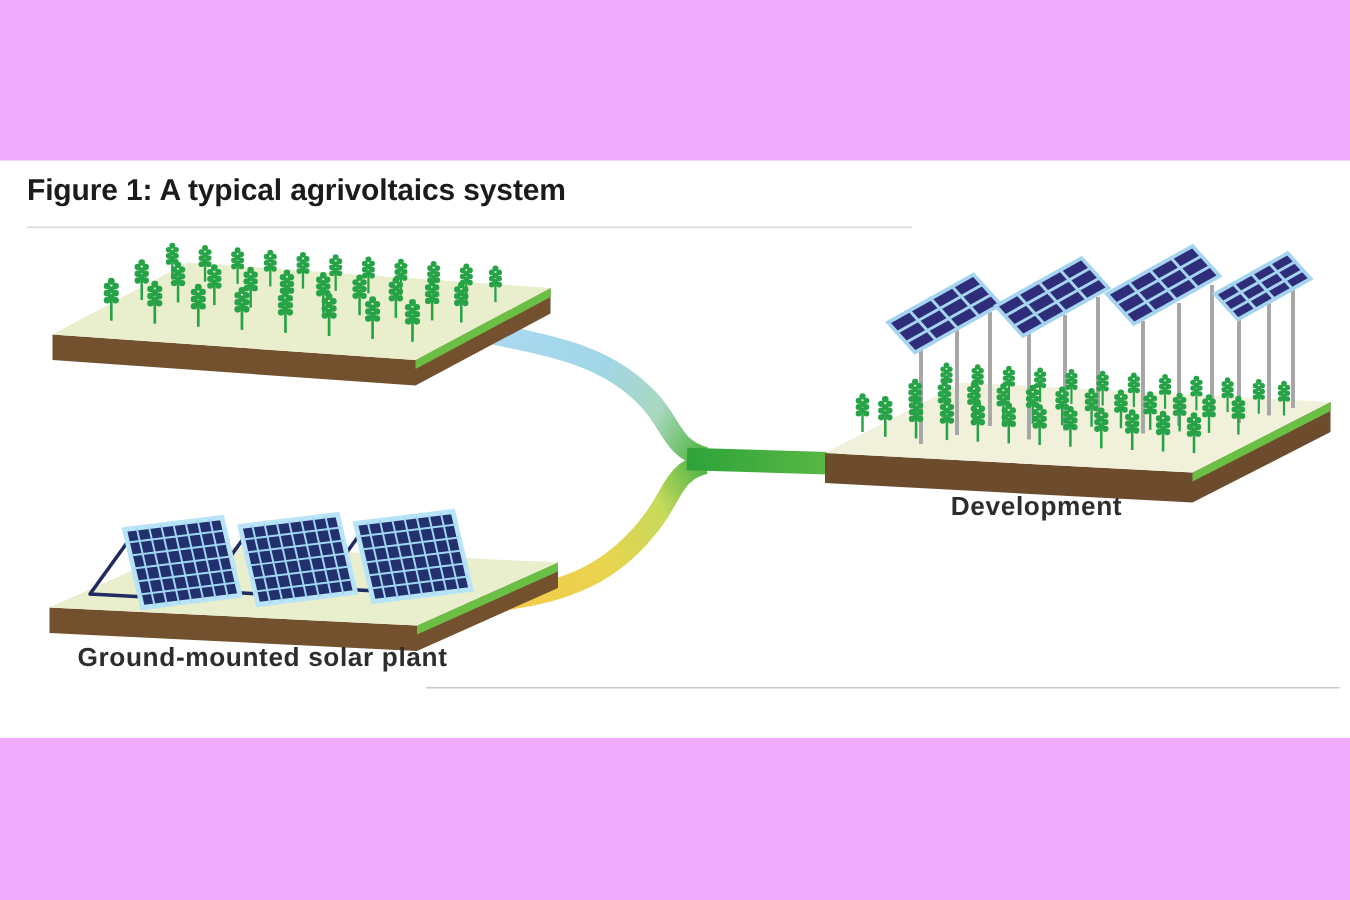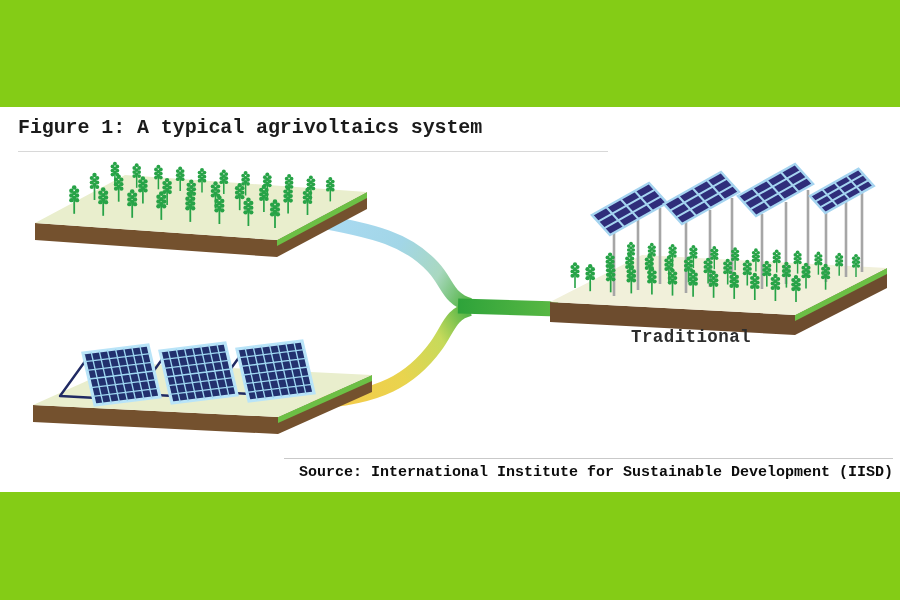--- a/index.html
+++ b/index.html
@@ -1,17 +1,17 @@
 <!DOCTYPE html>
 <html><head>
 <meta charset="utf-8">
 <style>
   html,body{margin:0;padding:0;background:#fdf2e3;}
-  .stage{position:relative;width:900px;height:600px;background:#84cc16;overflow:hidden;
-         font-family:Liberation Mono, monospace;}
+  .stage{position:relative;width:900px;height:600px;background:#f0abfc;overflow:hidden;
+         font-family:Liberation Sans, sans-serif;}
   .white-panel{position:absolute;left:0;top:107px;width:900px;height:385px;background:#ffffff;}
   .figure-title{position:absolute;left:18px;top:116px;font-size:20px;font-weight:700;
                 color:#1b1b1b;letter-spacing:-0.1px;}
   .title-rule{position:absolute;left:18px;top:151px;width:590px;height:1px;background:#d8d8d8;}
   .diagram-svg{position:absolute;left:0;top:0;width:900px;height:600px;}
   .node-label{position:absolute;font-size:17.5px;font-weight:700;color:#2d2d2d;
               letter-spacing:0.4px;text-align:center;}
   .label-traditional{left:60px;top:247px;width:230px;}
   .label-ground{left:45px;top:428px;width:260px;}
   .label-agri{left:576px;top:327px;width:230px;}
@@ -182,17 +182,17 @@
           <use href="#wheat" transform="translate(775.4,301)"></use>
         <use href="#wheat" transform="translate(796,302.1)"></use>
       </g>
       <use href="#apanel" transform="translate(592,215)"></use>
       <use href="#apanel" transform="translate(664,204)"></use>
       <use href="#apanel" transform="translate(738,196)"></use>
       <use href="#apanel" transform="translate(810,196) scale(0.85)"></use>
     </g>
   </svg>
 
-  <div class="node-label label-agri">Traditional</div>
+  <div class="node-label label-ground">Ground-mounted solar plant</div>
+  <div class="node-label label-agri">Development</div>
 
   <div class="source-rule"></div>
-  <div class="source-text">Source: International Institute for Sustainable Development (IISD)</div>
 </div>
 
 </body></html>

